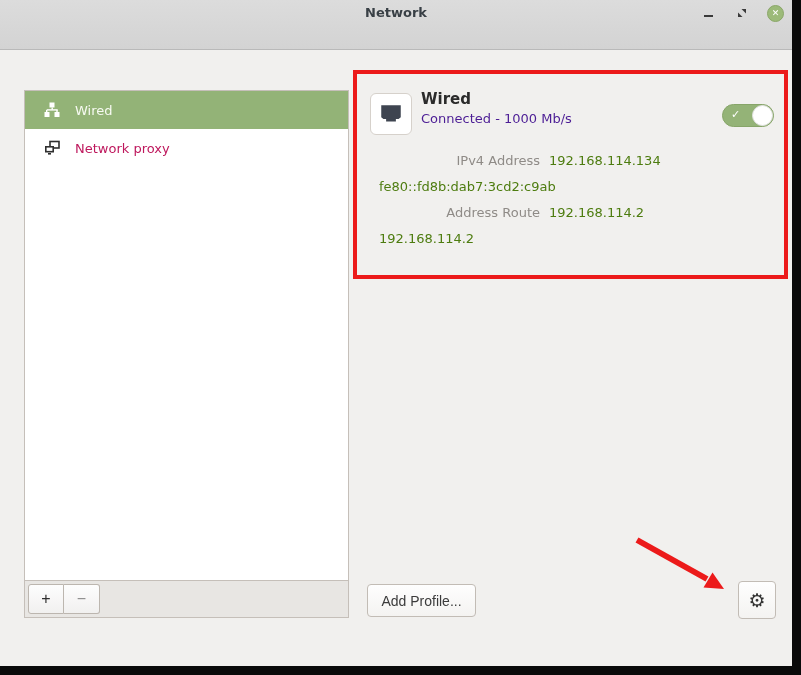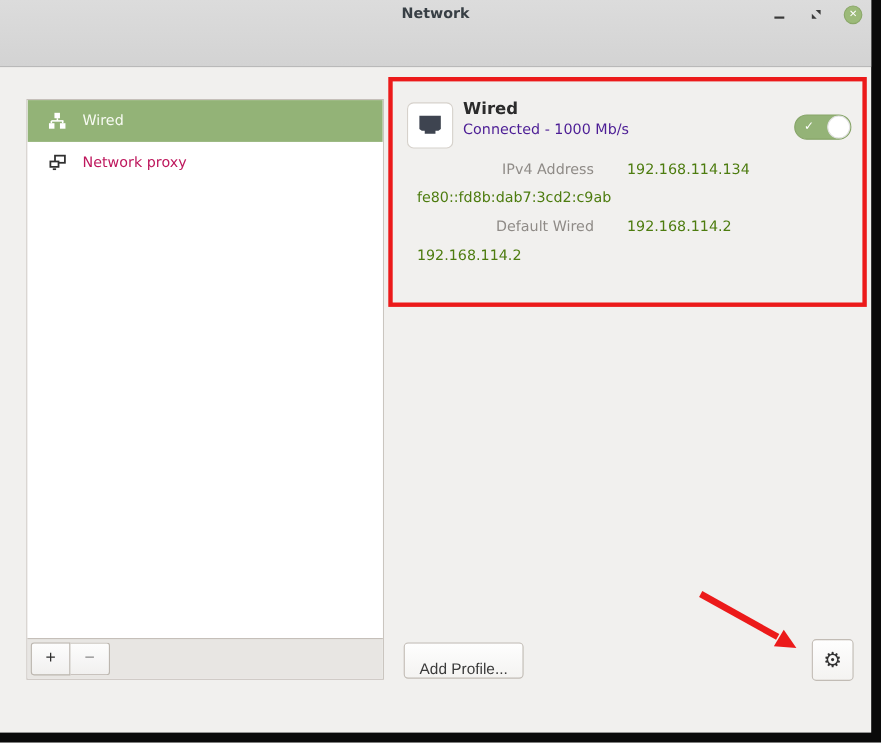--- a/index.html
+++ b/index.html
@@ -12,21 +12,21 @@
     font-size: 13px;
     color: #2e2e2e;
   }
   .window {
     position: absolute; left: 0; top: 0;
     width: 792px; height: 666px;
     background: #f1f0ee;
   }
   
   .headerbar {
-    position: absolute; left: 0; top: 0; right: 0; height: 61px;
+    position: absolute; left: 0; top: 0; right: 0; height: 50px;
     background: linear-gradient(#dcdcdc, #d3d3d3);
     border-bottom: 1px solid #b9b9b9;
   }
   .headerbar .title {
     position: absolute; left: 0; right: 0; top: 5px;
     text-align: center;
     font-weight: bold; font-size: 13px; color: #383f45;
   }
   .winbtns {
     position: absolute; right: 8px; top: 3px;
@@ -90,33 +90,33 @@
   .toggle .knob {
     position: absolute; right: 0px; top: 0px;
     width: 21px; height: 21px; border-radius: 50%;
     background: #ffffff; border: 1px solid #e2e2e2;
   }
   .toggle .check {
     position: absolute; left: 8px; top: 3px;
     color: #ffffff; font-size: 11px; font-weight: bold;
   }
   .details { position: absolute; left: 370px; top: 147px; width: 412px; }
-  .detail-row { display: flex; height: 26px; gap: 21px; }
+  .detail-row { display: flex; align-items: center; height: 26px; }
   .detail-label { width: 170px; text-align: right; color: #8f8b87; font-size: 13px; flex: 0 0 auto; }
   .detail-value { margin-left: 9px; color: #4d7c0f; font-size: 13px; }
   
   .push-btn {
     position: absolute;
     background: linear-gradient(#fefefe, #f4f3f1);
     border: 1px solid #c2bcb5; border-radius: 4px;
     color: #3b3b3b; font-size: 14px;
     display: flex; align-items: center; justify-content: center;
     cursor: default;
   }
-  .add-profile-btn { left: 367px; top: 584px; width: 109px; height: 33px; align-items: flex-end; }
+  .add-profile-btn { left: 367px; top: 584px; width: 109px; height: 33px; }
   .gear-btn { left: 738px; top: 581px; width: 38px; height: 38px; font-size: 19px; color: #333333; }
   
   .annotation-rect {
     position: absolute; left: 353px; top: 70px;
     width: 435px; height: 209px;
     border: 4px solid #ec1a1a;
     pointer-events: none; z-index: 50;
   }
   .annotation-arrow {
     position: absolute; left: 0; top: 0; width: 801px; height: 675px;
@@ -204,21 +204,21 @@
 
   <div class="details">
     <div class="detail-row">
       <div class="detail-label">IPv4 Address</div>
       <div class="detail-value">192.168.114.134</div>
     </div>
     <div class="detail-row">
       <div class="detail-value">fe80::fd8b:dab7:3cd2:c9ab</div>
     </div>
     <div class="detail-row">
-      <div class="detail-label">Default Wired</div>
+      <div class="detail-label">Address Route</div>
       <div class="detail-value">192.168.114.2</div>
     </div>
     <div class="detail-row">
       <div class="detail-value">192.168.114.2</div>
     </div>
   </div>
 
   <button class="push-btn add-profile-btn">
     <span>Add Profile...</span>
   </button>

